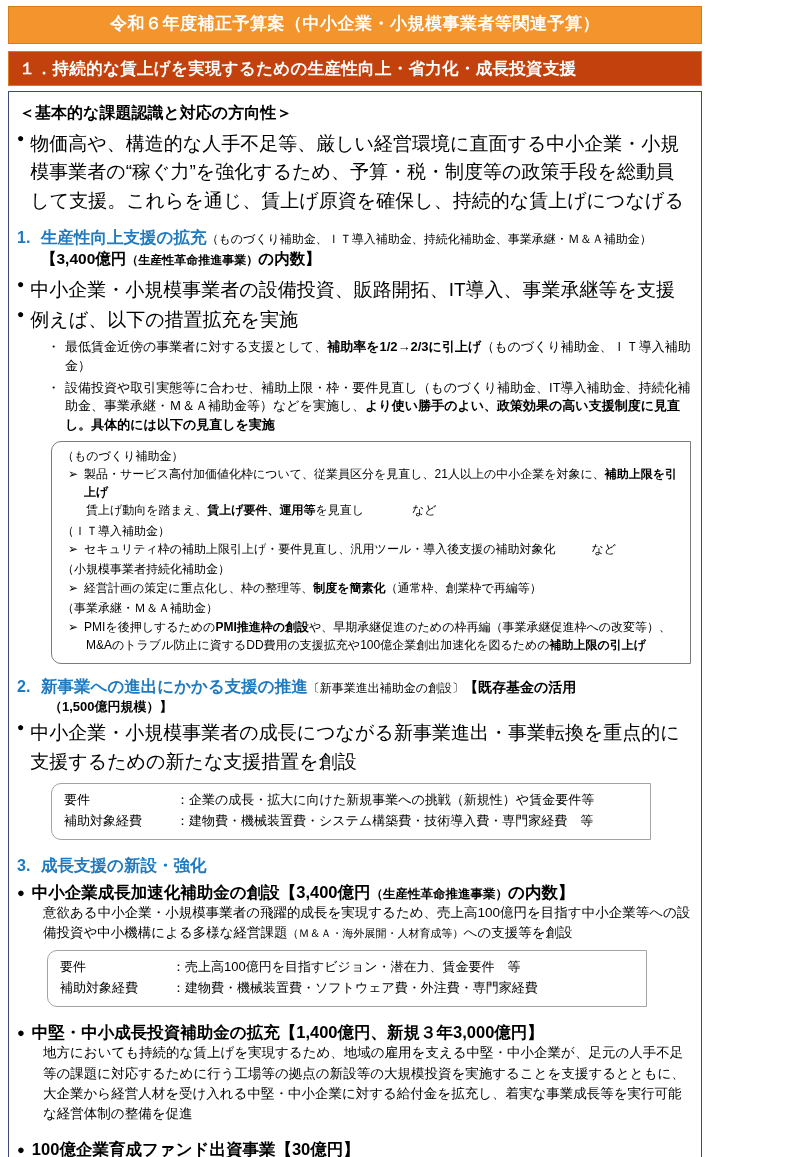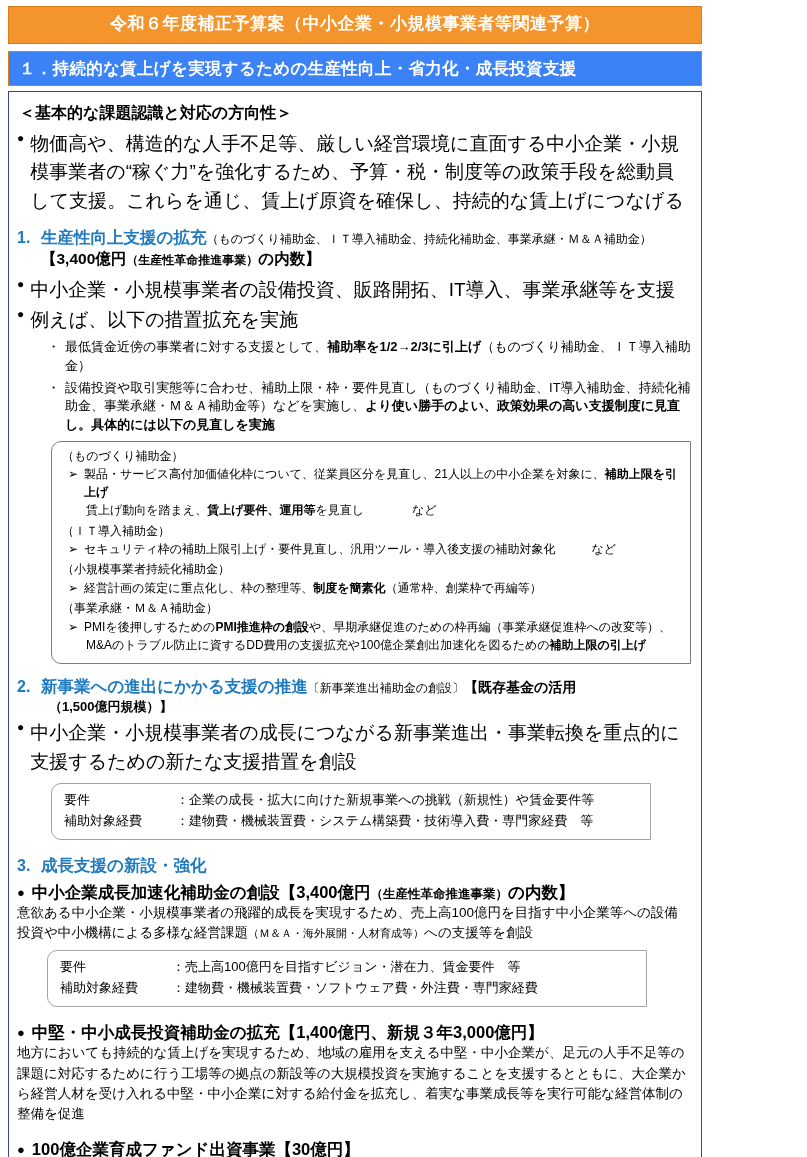--- a/index.html
+++ b/index.html
@@ -23,21 +23,21 @@
     font-weight: bold;
     font-size: 17px;
     text-align: center;
     padding: 6px 4px 7px 4px;
     letter-spacing: 0.5px;
   }
 
   
   .section-bar {
     margin-top: 7px;
-    background: #3b82f6;
+    background: #c2410c;
     border: 1px solid #d97c17;
     color: #ffffff;
     font-weight: bold;
     font-size: 16.5px;
     padding: 5px 8px 6px 10px;
     letter-spacing: 0.3px;
   }
 
   
   .content-box {
@@ -125,21 +125,21 @@
   .req-row { display: flex; }
   .req-row .lb { flex: 0 0 auto; }
   .req-row .vl { flex: 1 1 auto; }
 
   .big-bul {
     display:flex; align-items: flex-start; margin-top: 9px;
   }
   .big-bul .mk { flex:0 0 auto; margin-right:7px; font-size: 13px; padding-top:3px;}
   .big-bul .tt { font-weight: bold; font-size: 16.5px; }
   .big-bul .tt .sm { font-size: 12.5px; }
-  .para { font-size: 13.5px; line-height: 1.5; }
+  .para { margin-left: 26px; font-size: 13.5px; line-height: 1.5; }
   .para .xs { font-size: 11px; }
 </style>
 </head>
 <body>
 
 <div class="page">
 
   <div class="title-bar">令和６年度補正予算案（中小企業・小規模事業者等関連予算）</div>
 
   <div class="section-bar">

